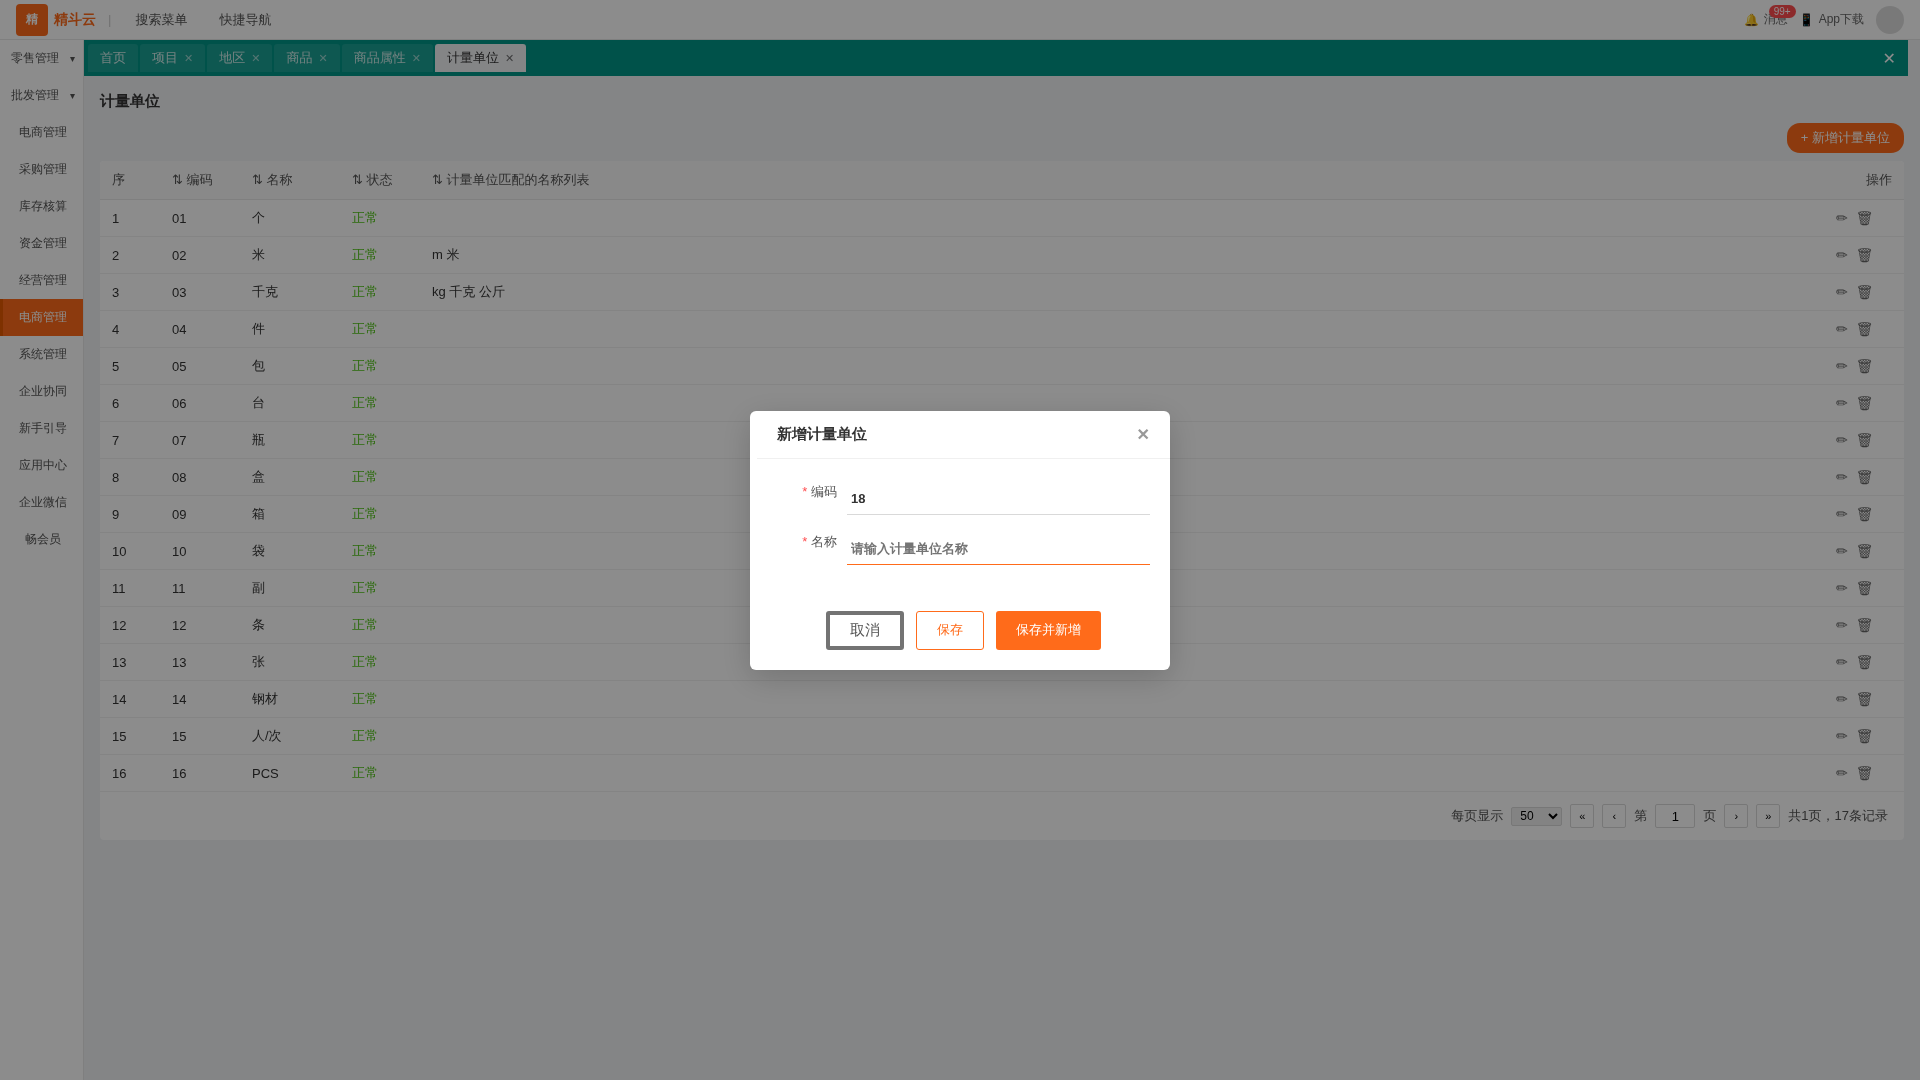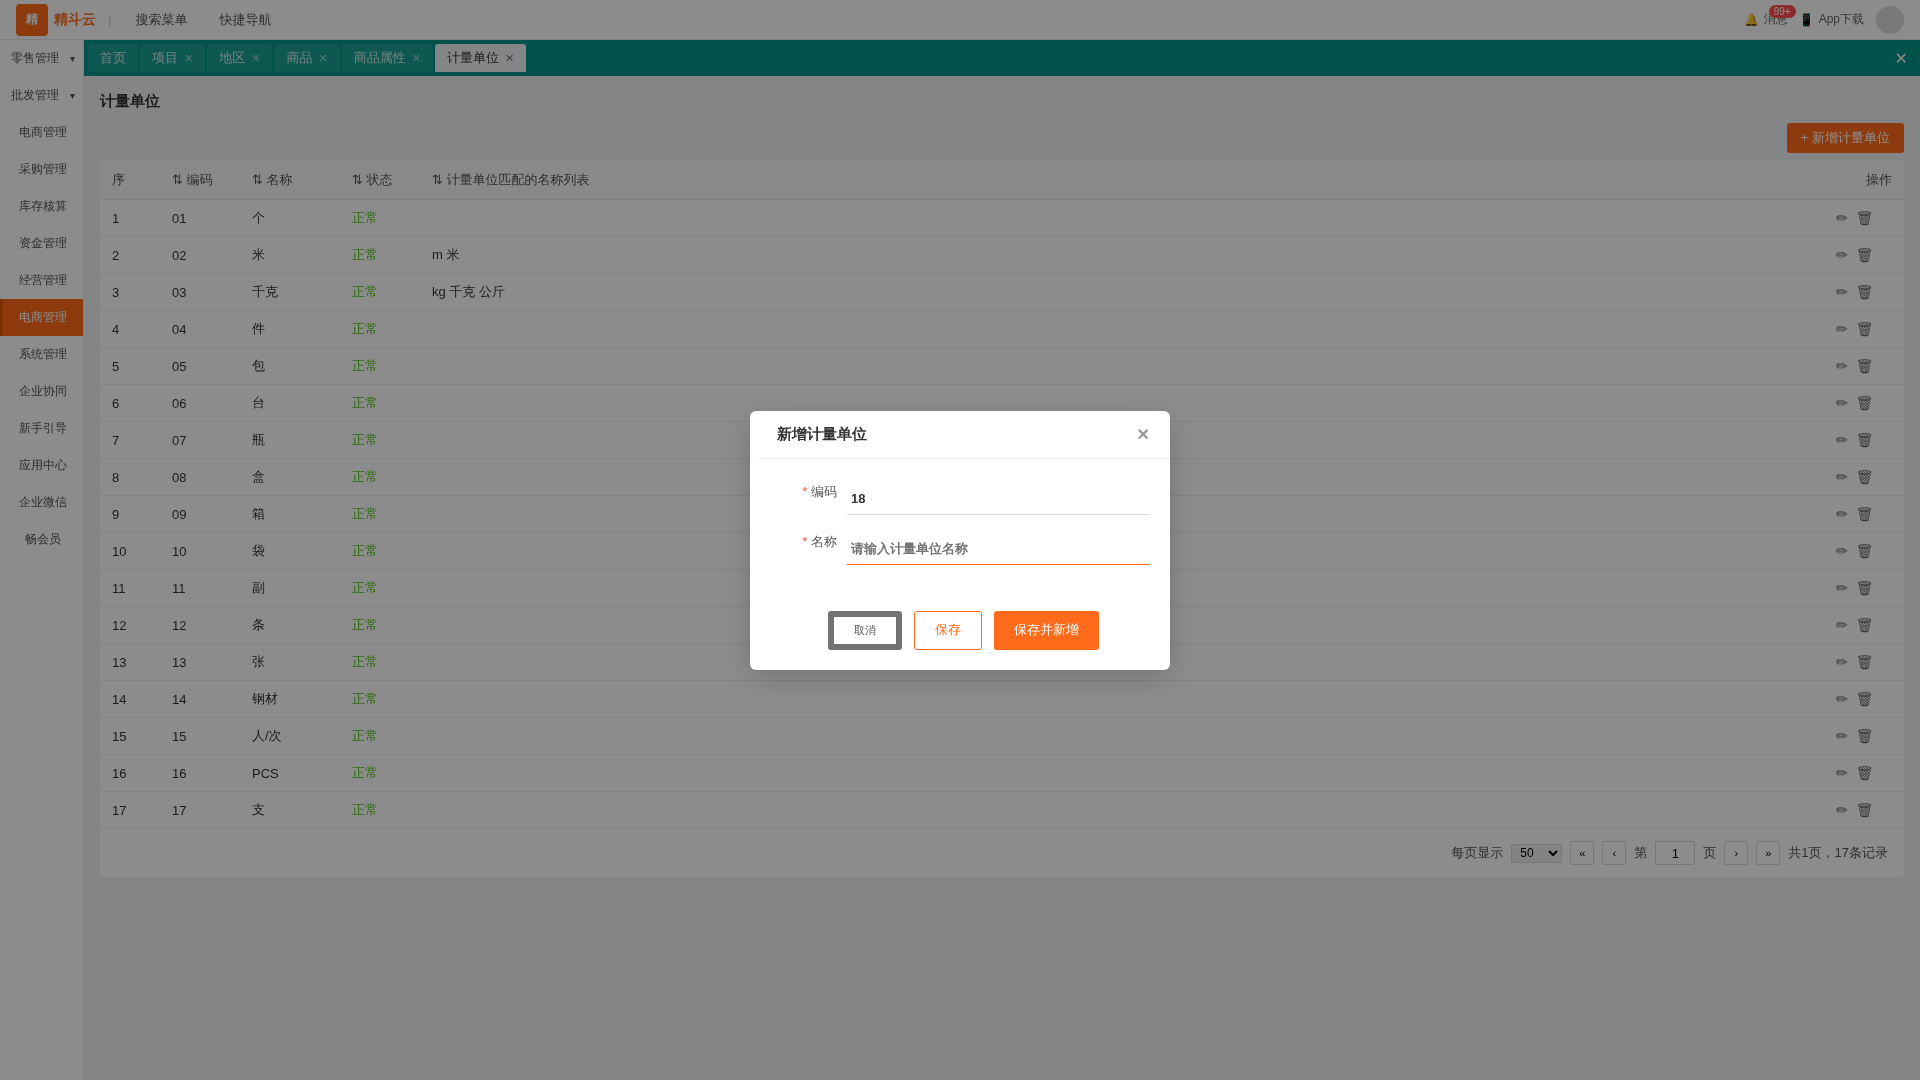--- a/index.html
+++ b/index.html
@@ -47,21 +47,21 @@
       text-align: center;
       border-left: 3px solid transparent;
       transition: all 0.2s;
     }
     .sidebar-item.active { background: #ff6b1a; color: #fff; border-left-color: #e55a00; }
 
     
     .tab-bar {
       position: fixed;
       top: 40px;
-      left: 84px; right: 0;
+      left: 84px; right: 12px;
       height: 36px;
       background: #009688;
       display: flex;
       align-items: center;
       z-index: 98;
       padding: 0 4px;
     }
     .tab-item {
       height: 28px;
       padding: 0 12px;
@@ -90,21 +90,21 @@
 
     
     .page-title { font-size: 15px; font-weight: 600; margin-bottom: 12px; color: #333; }
 
     
     .add-btn {
       background: #ff6b1a;
       color: #fff;
       border: none;
       padding: 6px 14px;
-      border-radius: 3px;
+      border-radius: 13px;
       cursor: pointer;
       font-size: 13px;
       float: right;
       margin-bottom: 8px;
     }
 
     
     .table-wrap { background: #fff; border-radius: 4px; overflow: hidden; }
     table { width: 100%; border-collapse: collapse; font-size: 13px; }
     thead tr { background: #fafafa; }
@@ -185,25 +185,25 @@
     }
     .form-input.focused { border-bottom-color: #ff6b1a; }
     .dialog-footer {
       display: flex;
       justify-content: center;
       gap: 12px;
       padding: 12px 20px 20px;
     }
     .btn-cancel {
       padding: 6px 20px;
-      border: 6px solid #737373;
+      border: 4px solid #737373;
       background: #fff;
       border-radius: 3px;
       cursor: pointer;
-      font-size: 11px;
+      font-size: 15px;
       color: #555;
     }
     .btn-save {
       padding: 6px 20px;
       border: 1px solid #ff6b1a;
       background: #fff;
       color: #ff6b1a;
       border-radius: 3px;
       cursor: pointer;
       font-size: 13px;
@@ -561,33 +561,20 @@
       <td>PCS</td>
       <td><span class="status-normal">正常</span></td>
       <td></td>
       <td>
         <div class="action-icons">
           <span class="action-icon" title="编辑">✏</span>
           <span class="action-icon" title="删除">🗑</span>
         </div>
       </td>
     </tr>
-          <tr>
-      <td>17</td>
-      <td>17</td>
-      <td>支</td>
-      <td><span class="status-normal">正常</span></td>
-      <td></td>
-      <td>
-        <div class="action-icons">
-          <span class="action-icon" title="编辑">✏</span>
-          <span class="action-icon" title="删除">🗑</span>
-        </div>
-      </td>
-    </tr>
         </tbody>
     </table>
 
     <div class="pagination">
       <span>每页显示</span>
       <select class="page-size-select">
         <option>50</option>
         <option>10</option>
         <option>20</option>
         <option>100</option>

